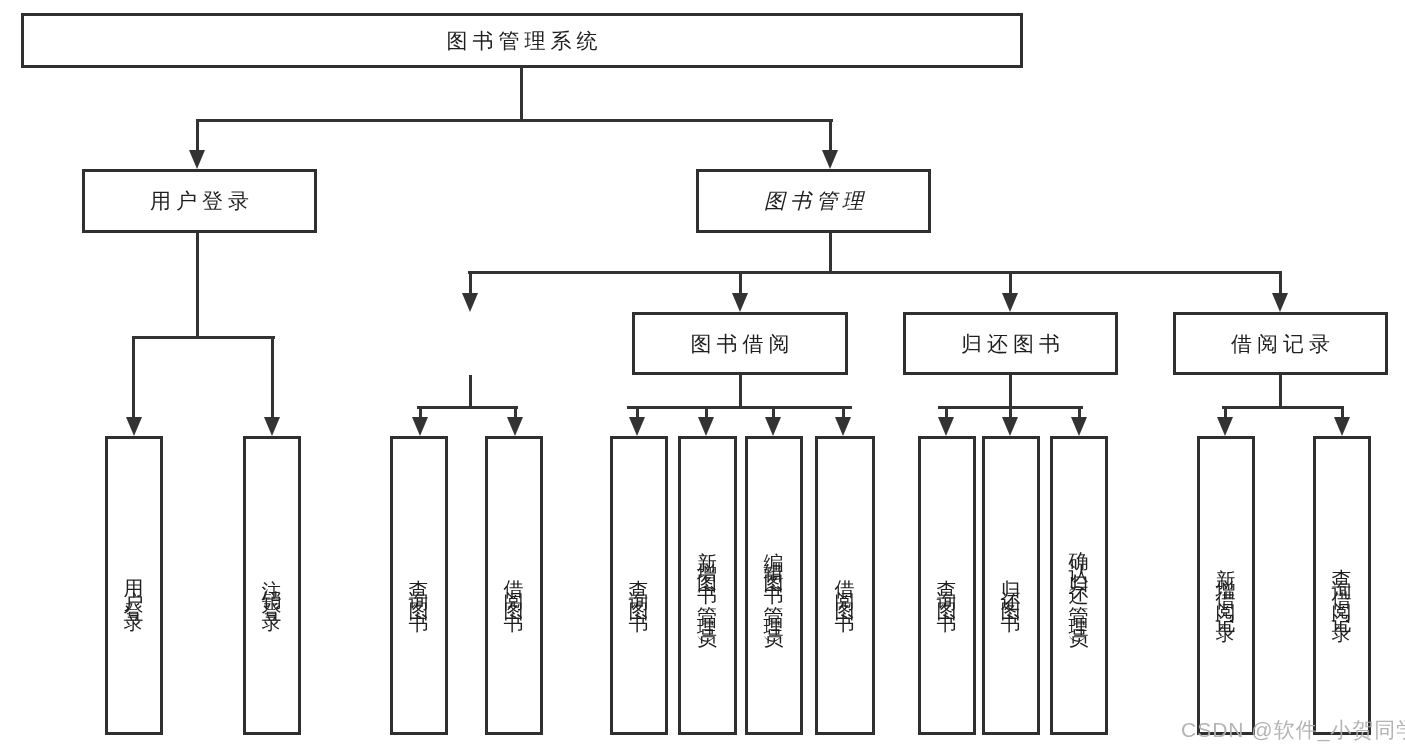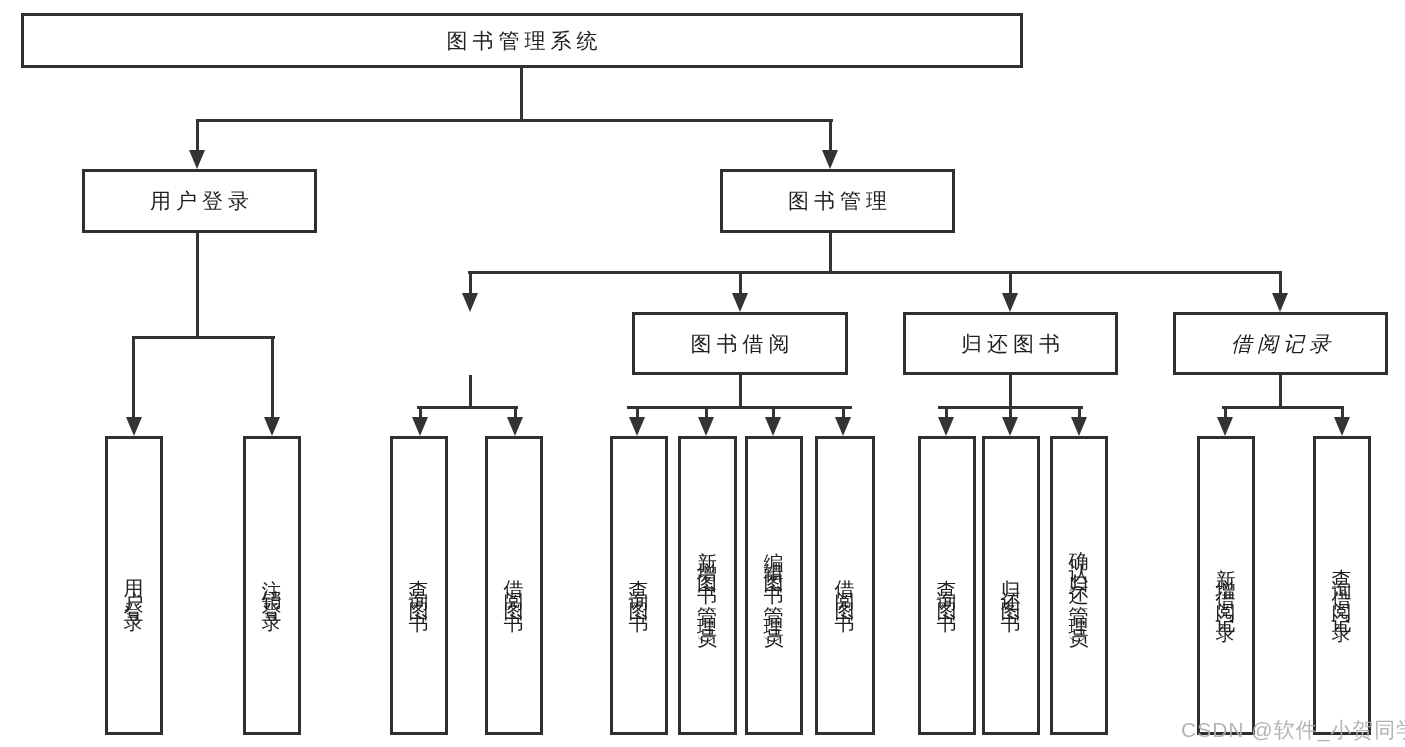--- a/index.html
+++ b/index.html
@@ -62,21 +62,21 @@
   <div class="box hbox" style="left:21px; top:13px; width:1002px; height:55px;">图书管理系统</div>
 
   <div class="line" style="left:520px; top:66px; width:3px; height:56px;"></div>
   <div class="line" style="left:196px; top:119px; width:637px; height:3px;"></div>
   <div class="line" style="left:196px; top:119px; width:3px; height:35px;"></div>
   <div class="arrow" style="left:189px; top:150px;"></div>
   <div class="line" style="left:829px; top:119px; width:3px; height:35px;"></div>
   <div class="arrow" style="left:822px; top:150px;"></div>
 
   <div class="box hbox" style="left:82px; top:169px; width:235px; height:64px;">用户登录</div>
-  <div class="box hbox" style="left:720px; top:169px; width:235px; height:64px;">图书管理</div>
+  <div class="box hbox" style="left:696px; top:169px; width:235px; height:64px;font-style:italic;">图书管理</div>
 
   <div class="line" style="left:196px; top:233px; width:3px; height:106px;"></div>
   <div class="line" style="left:132px; top:336px; width:143px; height:3px;"></div>
   <div class="line" style="left:132px; top:336px; width:3px; height:84px;"></div>
   <div class="arrow" style="left:126px; top:417px;"></div>
   <div class="line" style="left:271px; top:336px; width:3px; height:84px;"></div>
   <div class="arrow" style="left:264px; top:417px;"></div>
 
   <div class="line" style="left:829px; top:233px; width:3px; height:41px;"></div>
   <div class="line" style="left:468px; top:271px; width:814px; height:3px;"></div>
@@ -84,21 +84,21 @@
   <div class="arrow" style="left:462px; top:293px;"></div>
   <div class="line" style="left:739px; top:271px; width:3px; height:26px;"></div>
   <div class="arrow" style="left:732px; top:293px;"></div>
   <div class="line" style="left:1009px; top:271px; width:3px; height:26px;"></div>
   <div class="arrow" style="left:1002px; top:293px;"></div>
   <div class="line" style="left:1279px; top:271px; width:3px; height:26px;"></div>
   <div class="arrow" style="left:1272px; top:293px;"></div>
 
   <div class="box hbox" style="left:632px; top:312px; width:216px; height:63px;text-align:center;">图书借阅</div>
   <div class="box hbox" style="left:903px; top:312px; width:215px; height:63px;">归还图书</div>
-  <div class="box hbox" style="left:1173px; top:312px; width:215px; height:63px;font-style:italic;">借阅记录</div>
+  <div class="box hbox" style="left:1173px; top:312px; width:215px; height:63px;">借阅记录</div>
 
   <div class="line" style="left:469px; top:375px; width:3px; height:34px;"></div>
   <div class="line" style="left:417px; top:406px; width:101px; height:3px;"></div>
   <div class="line" style="left:419px; top:406px; width:3px; height:16px;"></div>
   <div class="arrow" style="left:412px; top:417px;"></div>
   <div class="line" style="left:514px; top:406px; width:3px; height:16px;"></div>
   <div class="arrow" style="left:507px; top:417px;"></div>
 
   <div class="line" style="left:739px; top:375px; width:3px; height:34px;"></div>
   <div class="line" style="left:627px; top:406px; width:225px; height:3px;"></div>

